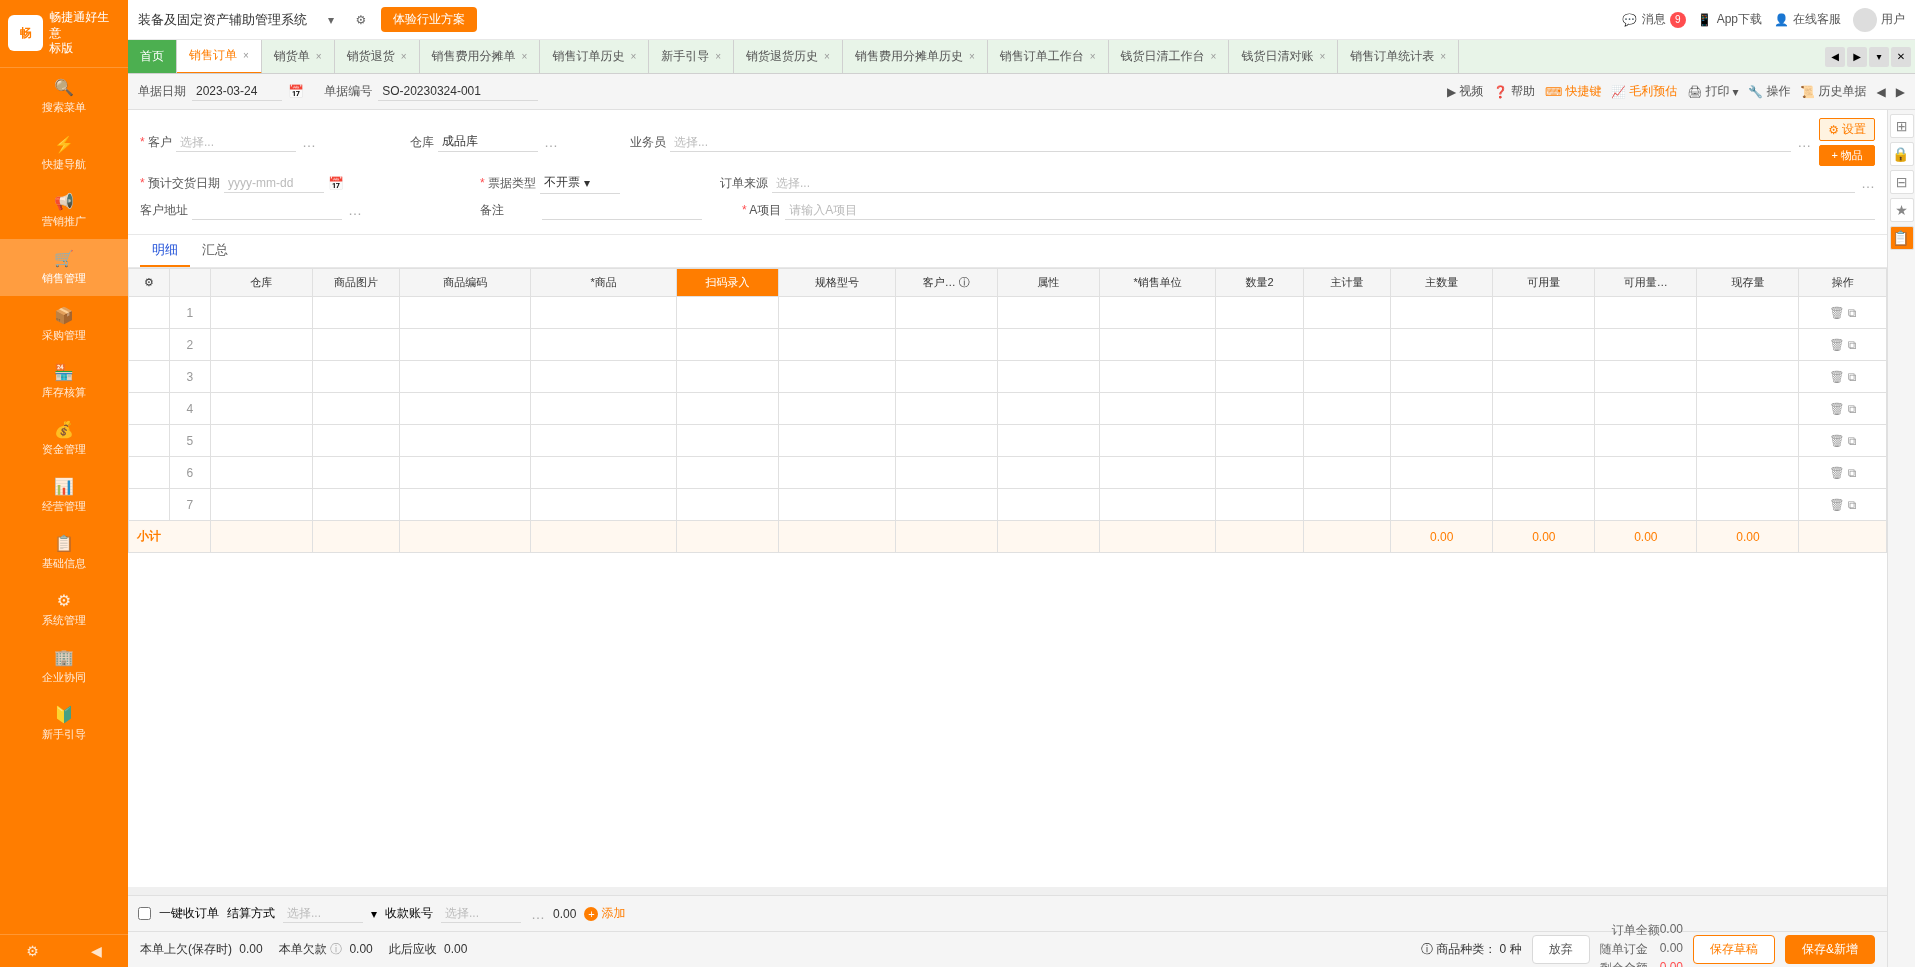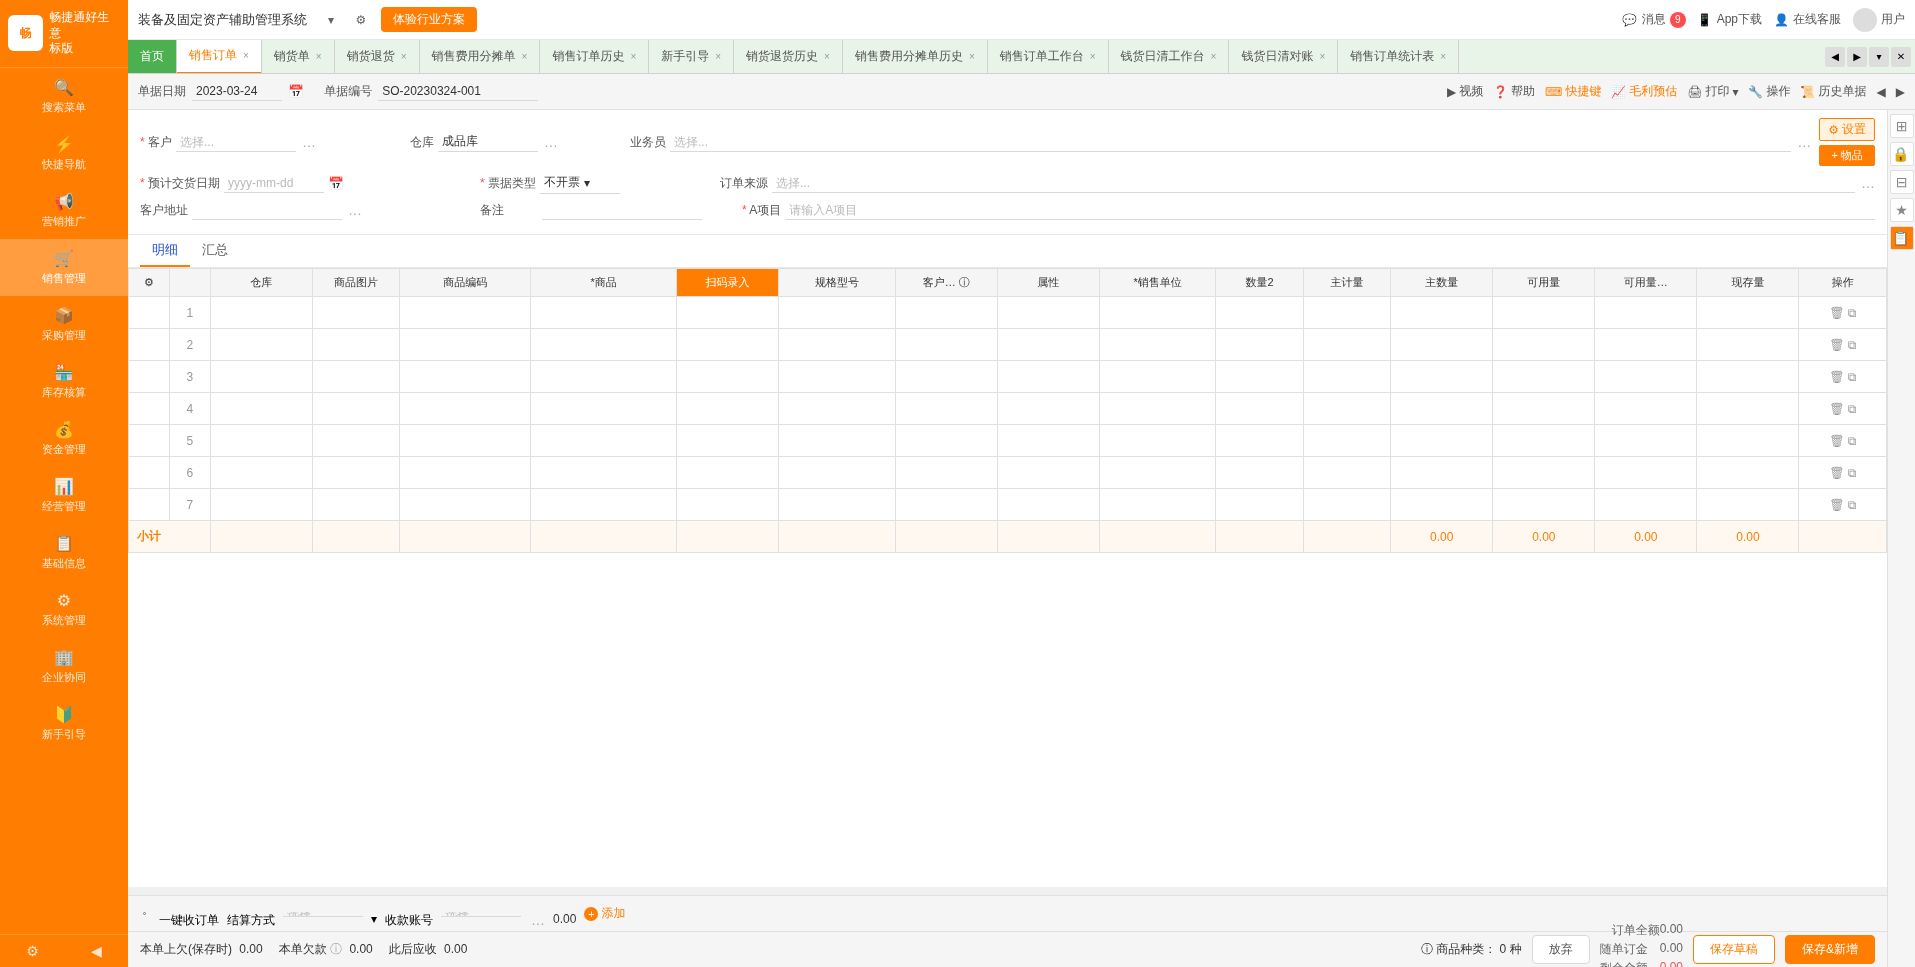--- a/index.html
+++ b/index.html
@@ -69,21 +69,21 @@
 
     
     .table-container { flex: 1; overflow: auto; }
     table { width: 100%; border-collapse: collapse; table-layout: fixed; }
     thead tr { background: #f5f5f5; position: sticky; top: 0; z-index: 2; }
     th { border: 1px solid #e0e0e0; padding: 6px 4px; text-align: center; font-weight: normal; color: #333; font-size: 11px; white-space: nowrap; overflow: hidden; }
     td { border: 1px solid #e0e0e0; padding: 4px; text-align: center; color: #333; height: 32px; }
     .subtotal-row td { background: #fff8f0; font-weight: 500; }
 
     
-    .bottom-bar { height: 36px; background: #f5f5f5; border-top: 1px solid #e0e0e0; display: flex; padding: 16px 10px; gap: 8px; flex-shrink: 0; }
+    .bottom-bar { height: 36px; background: #f5f5f5; border-top: 1px solid #e0e0e0; display: flex; align-items: center; padding: 16px 10px; gap: 8px; flex-shrink: 0; }
 
     
     .footer { height: 36px; background: #f5f5f5; border-top: 1px solid #e0e0e0; display: flex; align-items: center; padding: 0 12px; gap: 16px; flex-shrink: 0; }
     .footer-item { color: #555; font-size: 12px; }
     .footer-item span { color: #333; }
     .footer-right { margin-left: auto; display: flex; align-items: center; gap: 10px; }
     .btn-discard { background: #fff; border: 1px solid #d9d9d9; color: #555; padding: 5px 16px; border-radius: 4px; cursor: pointer; font-size: 12px; }
     .btn-save-draft { background: #fff; border: 1px solid #ff7d00; color: #ff7d00; padding: 5px 16px; border-radius: 4px; cursor: pointer; font-size: 12px; }
     .btn-save-new { background: #ff7d00; border: 1px solid #ff7d00; color: #fff; padding: 5px 16px; border-radius: 4px; cursor: pointer; font-size: 12px; }
 

